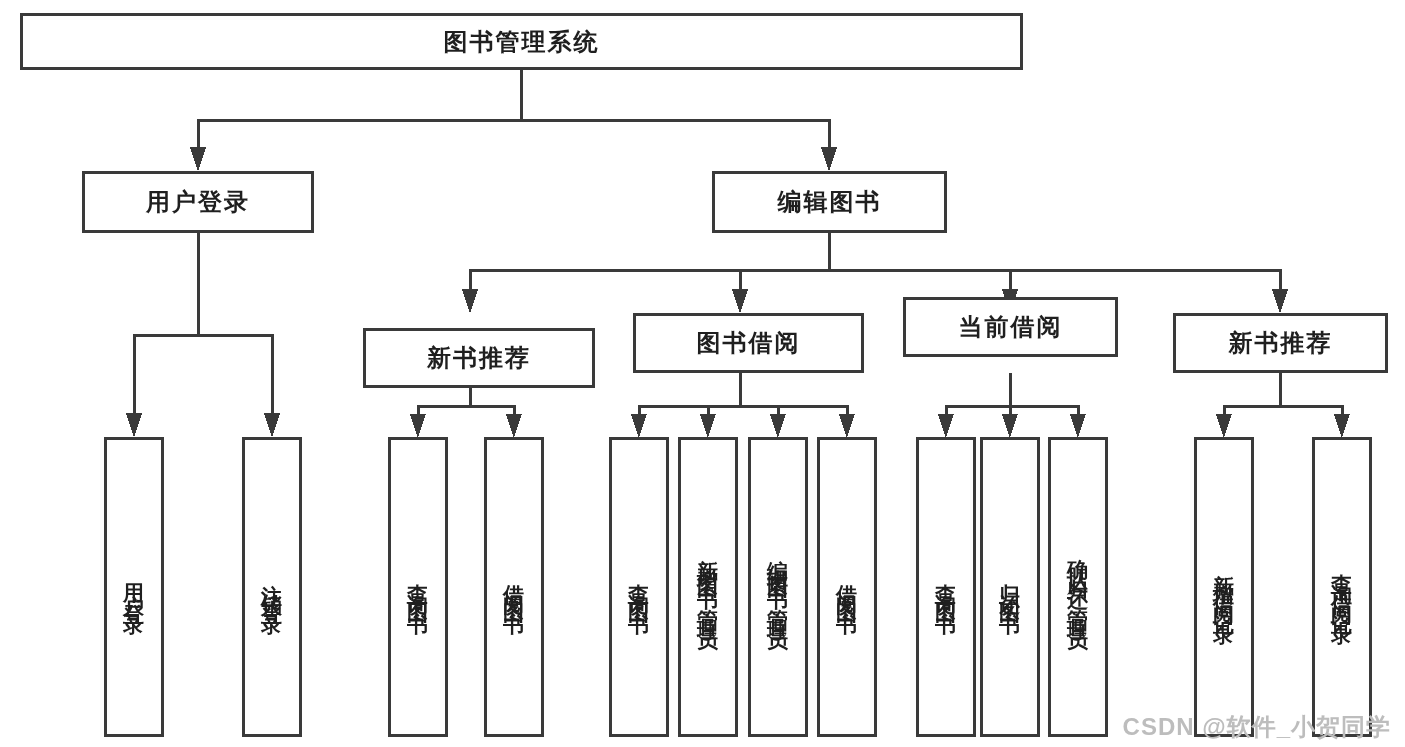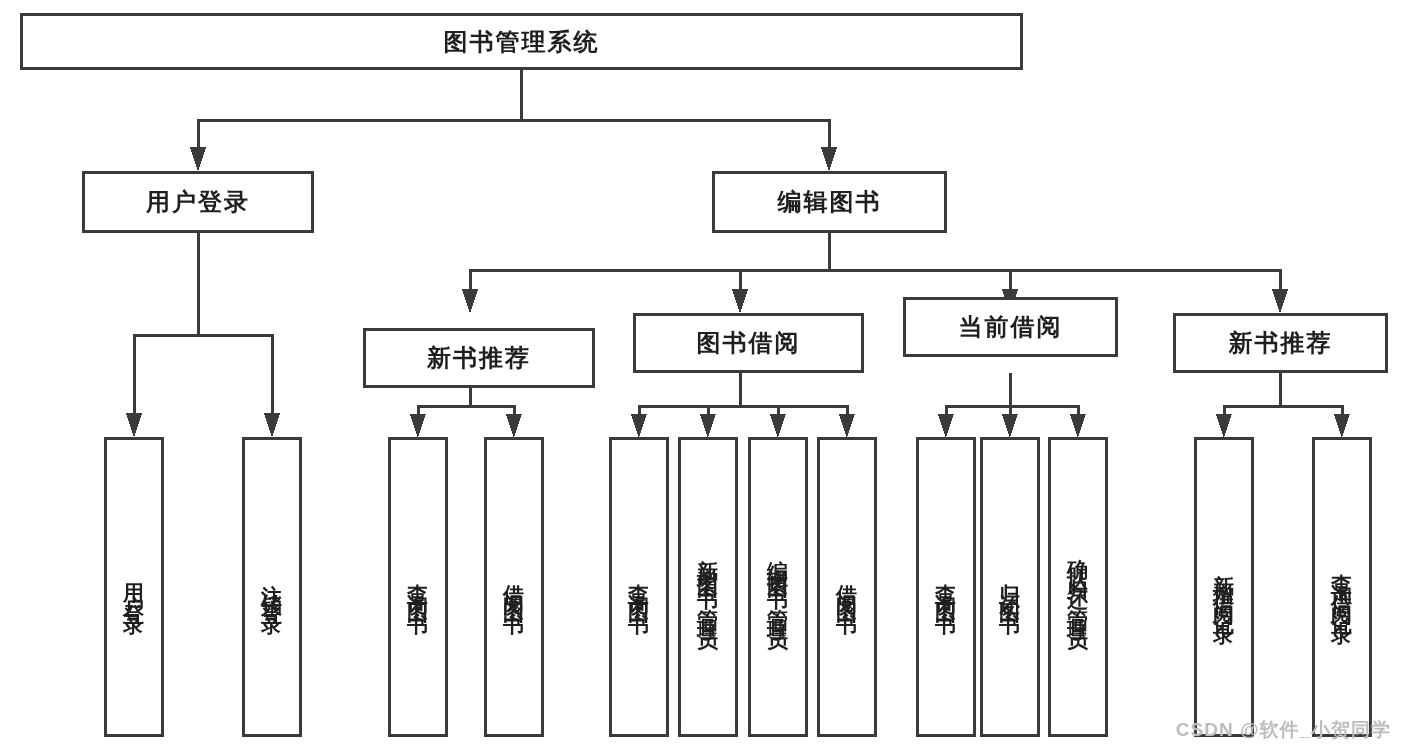--- a/index.html
+++ b/index.html
@@ -35,21 +35,21 @@
     writing-mode: vertical-rl;
     text-orientation: mixed;
     letter-spacing: 10px;
     line-height: 1;
     white-space: nowrap;
   }
   .watermark {
     position: absolute;
     right: 14px;
     bottom: 4px;
-    font-size: 19px;
+    font-size: 24px;
     color: #bdbdbd;
     letter-spacing: 1px;
     z-index: 5;
   }
 </style>
 </head>
 <body>
 
 <div class="canvas">
 

